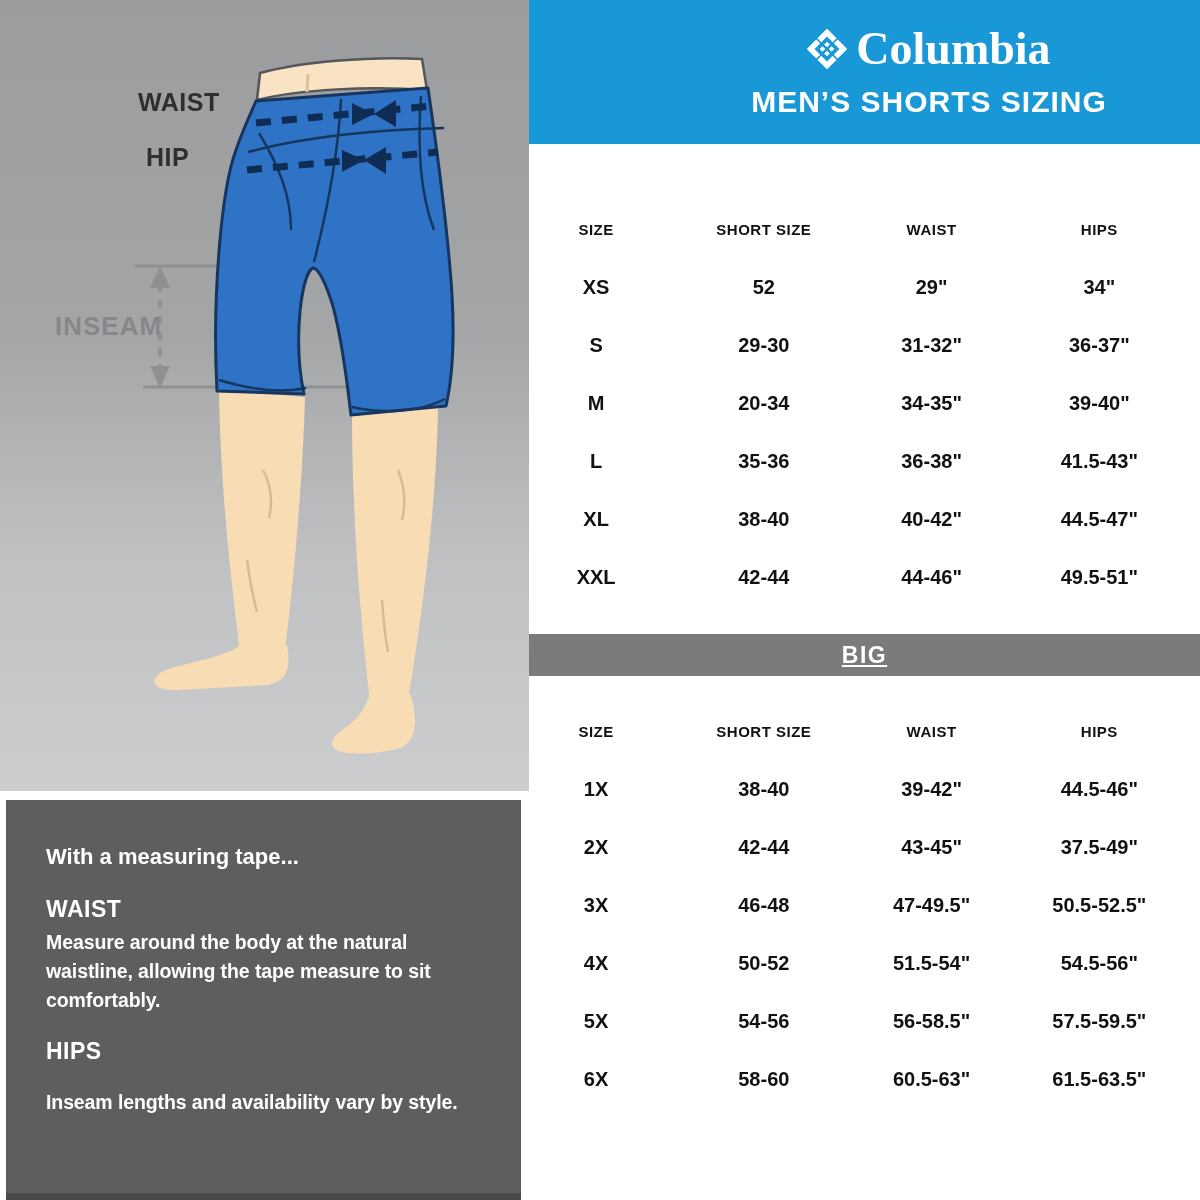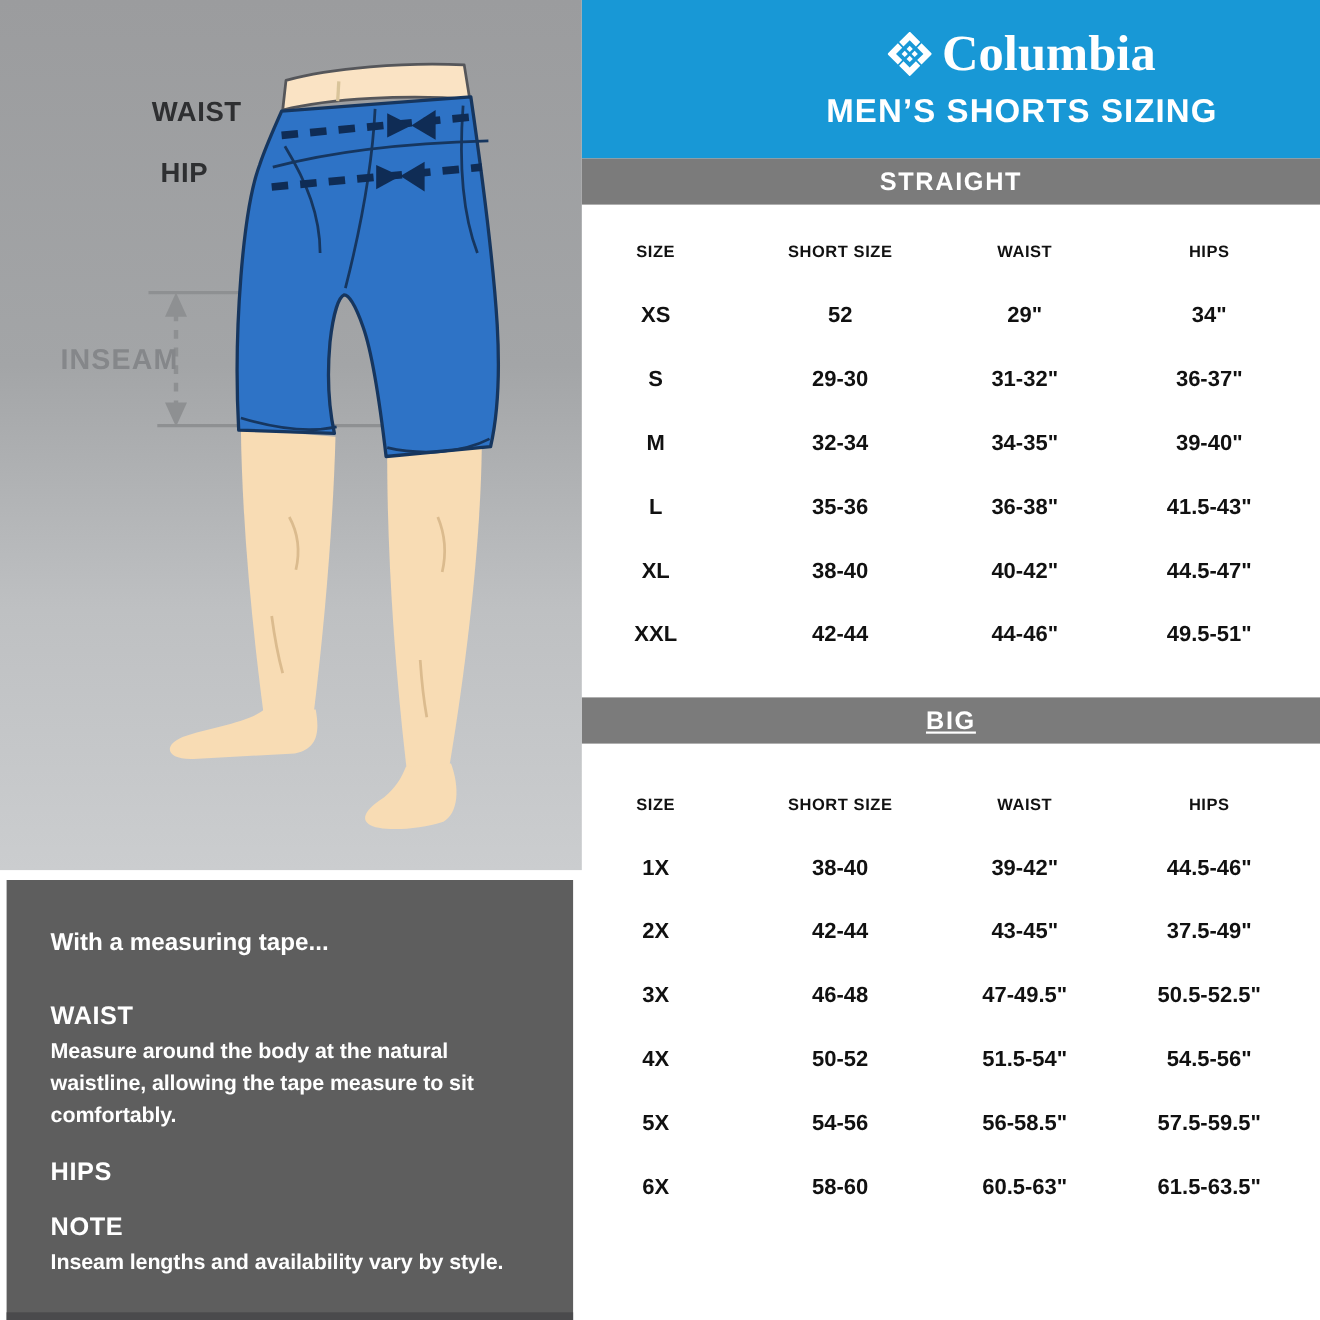--- a/index.html
+++ b/index.html
@@ -12,21 +12,21 @@
     background:linear-gradient(180deg, var(--figure-bg-top,#9B9C9E) 0%, #A3A5A7 42%, #BEC0C2 70%, var(--figure-bg-bottom,#CBCDCF) 100%); }
   .figure-area svg { position:absolute; left:0; top:0; }
   .fig-label { position:absolute; font-weight:bold; color:#2E2F31; font-size:25px; letter-spacing:.5px; }
   #label-waist { left:138px; top:88px; }
   #label-hip   { left:146px; top:143px; }
   #label-inseam{ left:55px;  top:311px; color:#85878A; font-size:26px; letter-spacing:1px;text-align:right; }
 
   .instructions-box { position:absolute; left:6px; top:800px; width:515px; height:400px;
     background:var(--box-gray,#5E5E5E); color:#fff; padding:44px 26px 0 40px;
     border-bottom:7px solid #4A4A4C; }
-  .instr-intro { font-size:22px; font-weight:bold; margin-bottom:40px; }
+  .instr-intro { font-size:22px; font-weight:bold; margin-bottom:26px; }
   .instr-item { margin-bottom:23px; }
   .instr-item h3 { font-size:23px; font-weight:bold; letter-spacing:.5px; margin-bottom:5px; }
   .instr-item p { font-size:19.5px; font-weight:bold; line-height:29px; letter-spacing:-0.1px; }
 
   
   .right-panel { position:absolute; left:529px; top:0; width:671px; height:1200px; background:#ffffff; }
   .blue-header { position:absolute; left:0; top:0; width:800px; height:144px;
     background:var(--brand-blue,#1898D6); color:#fff; }
   .logo-row { position:absolute; top:27px; left:0; width:100%; display:flex; justify-content:center; align-items:center; gap:9px; }
   .diamond-icon { width:40px; height:40px; flex:0 0 auto; }
@@ -109,21 +109,20 @@
   <div class="instructions-box">
     <div class="instr-intro">With a measuring tape...</div>
     <div class="instr-item">
       <h3>WAIST</h3>
       <p>Measure around the body at the natural waistline, allowing the tape measure to sit comfortably.</p>
     </div>
     <div class="instr-item">
       <h3>HIPS</h3>
     </div>
     <div class="instr-item">
-      <h3>NOTE</h3>
       <p style="white-space:nowrap">Inseam lengths and availability vary by style.</p>
     </div>
   </div>
 </div>
 
 <div class="right-panel">
   <div class="blue-header">
     <div class="logo-row">
       <svg class="diamond-icon" viewBox="0 0 100 100">
         <g transform="rotate(45 50 50)" fill="#ffffff">
@@ -135,26 +134,25 @@
           <rect x="53" y="37" width="10" height="10"></rect>
           <rect x="37" y="53" width="10" height="10"></rect>
           <rect x="53" y="53" width="10" height="10"></rect>
         </g>
       </svg>
       <span class="wordmark">Columbia</span>
     </div>
     <div class="header-title">MEN’S SHORTS SIZING</div>
   </div>
 
-  <div class="section-bar" id="bar-straight">STRAIGHT</div>
   <div class="size-table" id="table-straight">
       <div class="trow"><div class="cell th">SIZE</div><div class="cell th">SHORT SIZE</div><div class="cell th">WAIST</div><div class="cell th">HIPS</div></div>
       <div class="trow"><div class="cell td">XS</div><div class="cell td">52</div><div class="cell td">29"</div><div class="cell td">34"</div></div>
       <div class="trow"><div class="cell td">S</div><div class="cell td">29-30</div><div class="cell td">31-32"</div><div class="cell td">36-37"</div></div>
-      <div class="trow"><div class="cell td">M</div><div class="cell td">32-34</div><div class="cell td">34-35"</div><div class="cell td">39-40"</div></div>
+      <div class="trow"><div class="cell td">M</div><div class="cell td">20-34</div><div class="cell td">34-35"</div><div class="cell td">39-40"</div></div>
       <div class="trow"><div class="cell td">L</div><div class="cell td">35-36</div><div class="cell td">36-38"</div><div class="cell td">41.5-43"</div></div>
       <div class="trow"><div class="cell td">XL</div><div class="cell td">38-40</div><div class="cell td">40-42"</div><div class="cell td">44.5-47"</div></div>
       <div class="trow"><div class="cell td">XXL</div><div class="cell td">42-44</div><div class="cell td">44-46"</div><div class="cell td">49.5-51"</div></div>
     </div>
 
   <div class="section-bar" id="bar-big">BIG</div>
   <div class="size-table" id="table-big">
       <div class="trow"><div class="cell th">SIZE</div><div class="cell th">SHORT SIZE</div><div class="cell th">WAIST</div><div class="cell th">HIPS</div></div>
       <div class="trow"><div class="cell td">1X</div><div class="cell td">38-40</div><div class="cell td">39-42"</div><div class="cell td">44.5-46"</div></div>
       <div class="trow"><div class="cell td">2X</div><div class="cell td">42-44</div><div class="cell td">43-45"</div><div class="cell td">37.5-49"</div></div>

